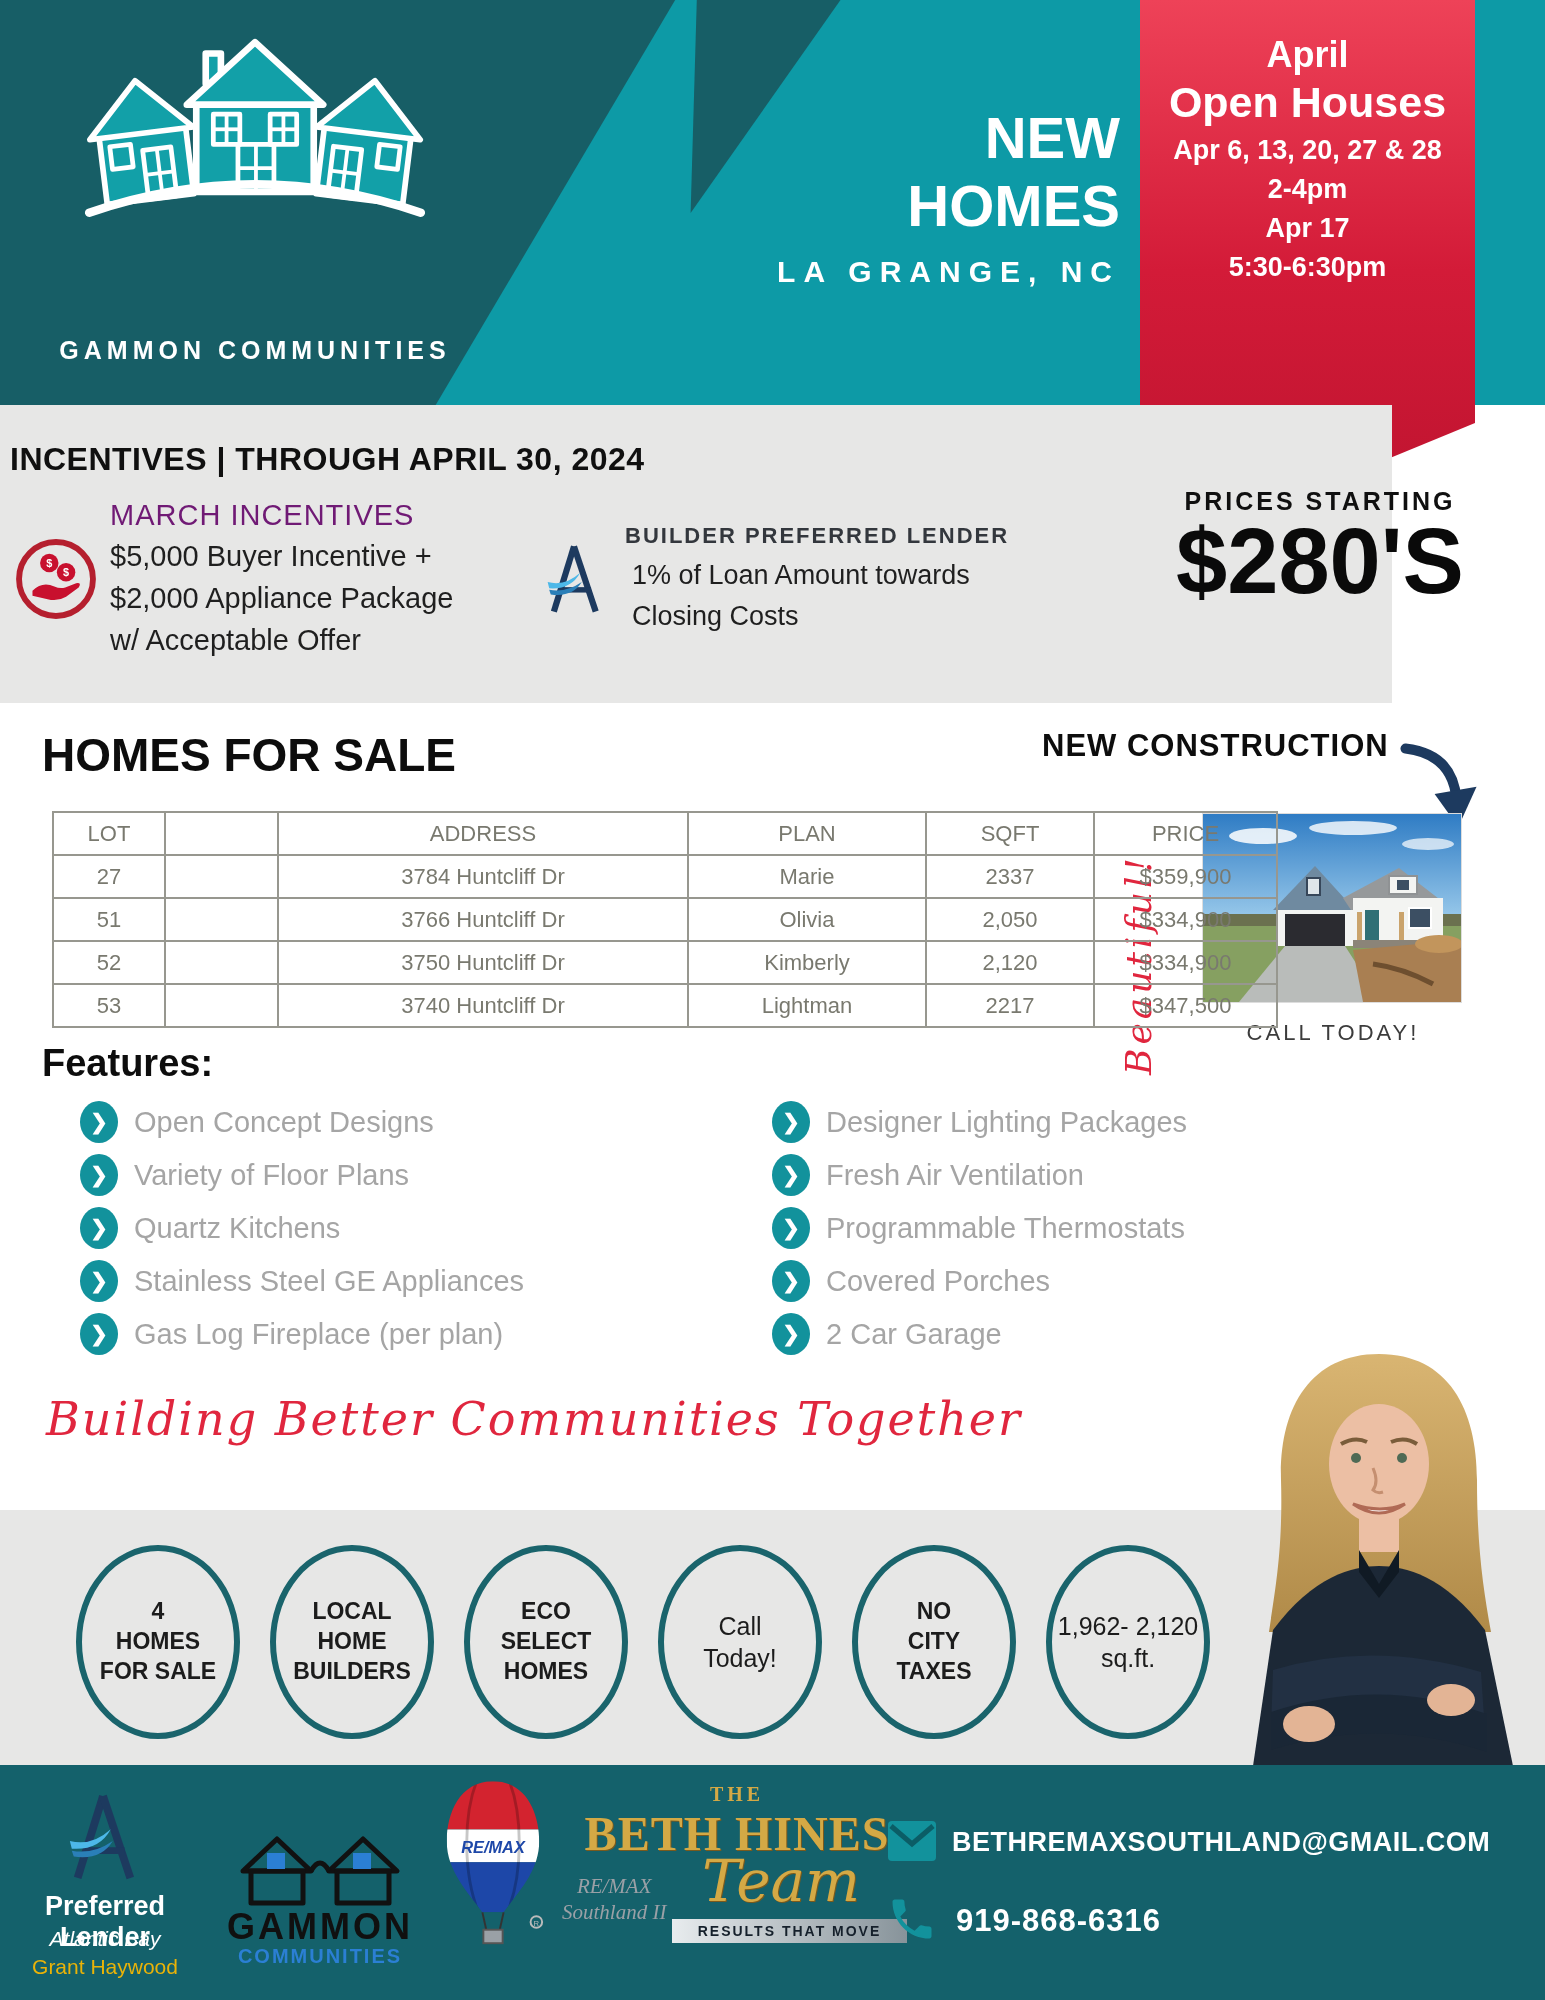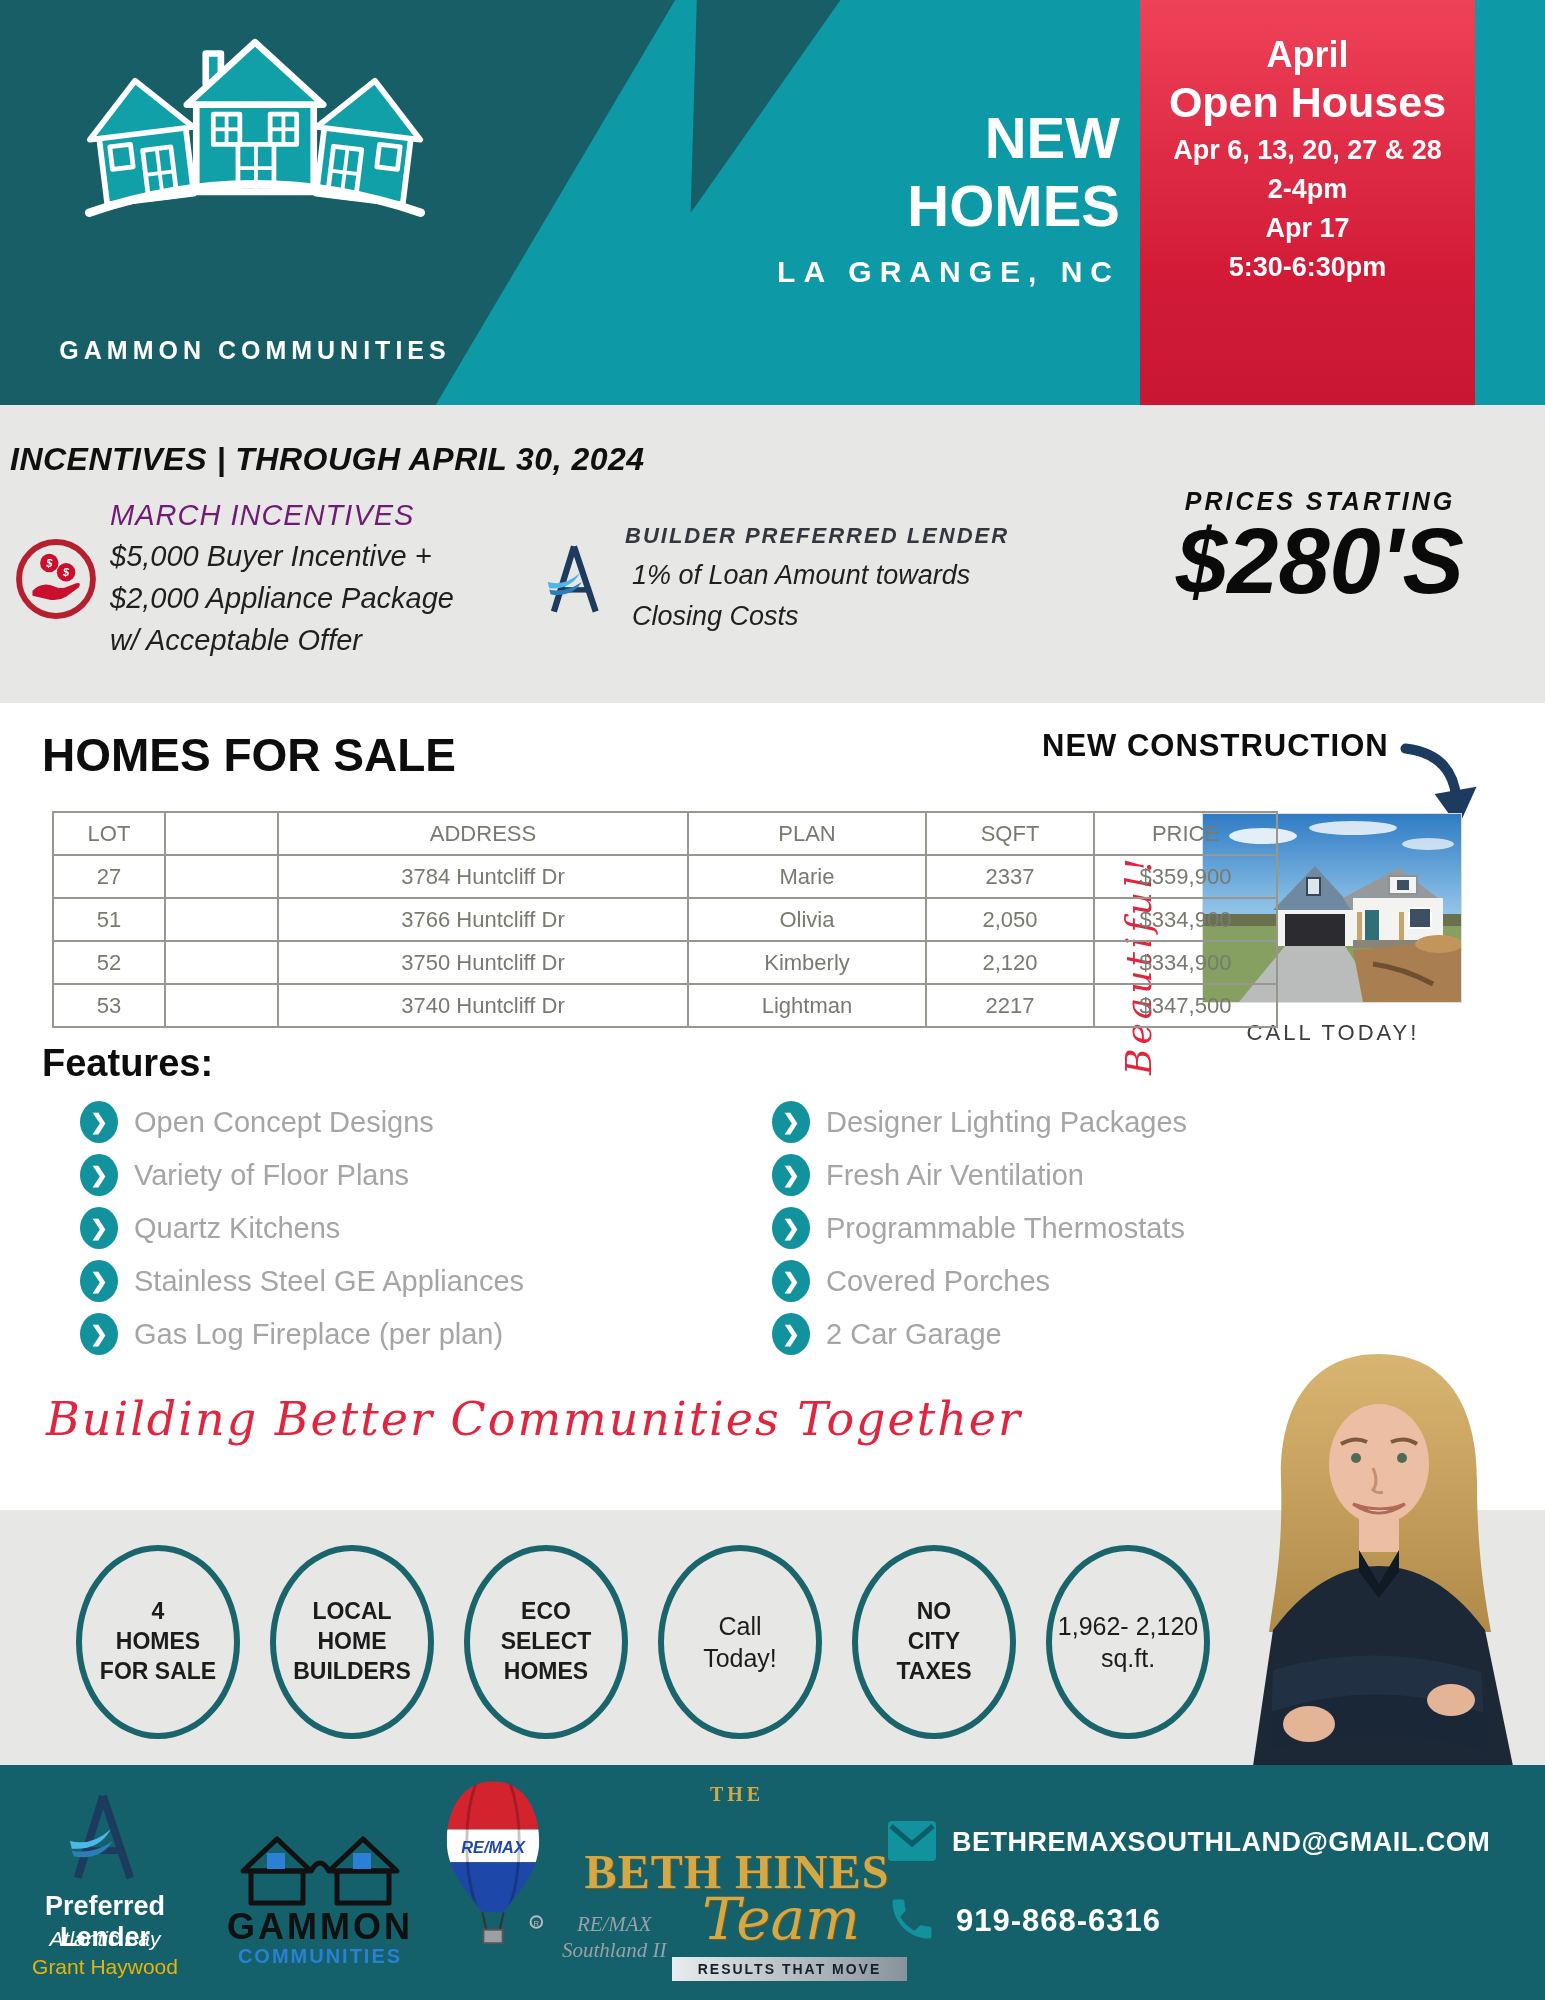--- a/index.html
+++ b/index.html
@@ -22,21 +22,21 @@
   .nh-loc{margin-top:14px;font-size:30px;font-weight:700;letter-spacing:8px;}
   .ribbon{left:1140px;top:0;width:335px;height:492px;
           background:linear-gradient(180deg,#ee4258 0%,#d31b38 55%,#c01430 100%);
           clip-path:polygon(0 0,100% 0,100% 86%,50% 100%,0 86%);
           color:#fff;text-align:center;}
   .rb-month{margin-top:34px;font-size:36px;font-weight:900;}
   .rb-title{margin-top:2px;font-size:43px;font-weight:900;}
   .rb-line{margin-top:8px;font-size:27px;font-weight:700;}
 
   
-  .band-incentives{left:0;top:405px;width:1545px;height:298px;background:#e7e7e6;font-style:italic;}
+  .band-incentives{left:0;top:405px;width:1392px;height:298px;background:#e7e7e6;}
   .inc-heading{left:10px;top:36px;font-size:32px;font-weight:800;color:#101010;letter-spacing:.5px;}
   .inc-sub{left:110px;top:94px;font-size:29px;color:#701a75;letter-spacing:1px;}
   .inc-icon{left:14px;top:132px;width:84px;height:84px;}
   .inc-offer{left:110px;top:130px;font-size:29px;color:#1f1f1f;line-height:1.45;}
   .lender-logo{left:543px;top:128px;width:62px;height:92px;}
   .lender-label{left:625px;top:118px;font-size:22px;font-weight:600;letter-spacing:2px;color:#33373d;}
   .lender-lines{left:632px;top:150px;font-size:27px;color:#1f1f1f;line-height:1.5;}
   .prices-label{left:1150px;top:82px;width:340px;text-align:center;font-size:25px;font-weight:800;letter-spacing:3px;color:#101010;}
   .price-big{left:1130px;top:104px;width:380px;text-align:center;font-size:92px;font-weight:900;color:#0a0a0a;}
 
@@ -78,21 +78,21 @@
   .pl-co{left:0px;top:162px;width:210px;text-align:center;font-size:21px;font-style:italic;color:#fff;}
   .pl-name{left:0px;top:190px;width:210px;text-align:center;font-size:21px;color:#eab308;}
   .gammon{left:215px;top:60px;width:210px;text-align:center;}
   .gammon-houses{width:190px;height:84px;margin:0 auto;display:block;}
   .gammon-name{font-size:36px;font-weight:900;color:#101010;letter-spacing:3px;line-height:1;}
   .gammon-sub{font-size:20px;font-weight:800;color:#2b7fd4;letter-spacing:2px;}
   .balloon{left:440px;top:8px;width:106px;height:192px;}
   .team{left:552px;top:18px;width:370px;color:#d4a945;}
   .team-the{text-align:center;font-family:"Liberation Serif",serif;font-size:20px;font-weight:700;letter-spacing:4px;}
   .team-name{text-align:center;font-family:"Liberation Serif",serif;font-size:48px;font-weight:700;letter-spacing:1px;
-             text-shadow:1px 1px 0 #7a5a1d;margin-top:38px;}
+             text-shadow:1px 1px 0 #7a5a1d;}
   .team-row{position:relative;height:90px;}
   .team-sub{position:absolute;left:10px;top:12px;font-family:"Liberation Serif",serif;font-style:italic;
             color:#9aa0a6;font-size:21px;line-height:1.25;text-align:center;}
   .team-script{position:absolute;left:150px;top:-14px;font-family:"DejaVu Serif",serif;font-style:italic;
                font-size:58px;color:#d4a945;text-shadow:1px 1px 0 #7a5a1d;}
   .team-banner{position:absolute;left:120px;top:58px;width:235px;height:24px;
                background:linear-gradient(90deg,#e8ecee,#87939a);display:flex;align-items:center;justify-content:center;
                font-size:14px;font-weight:800;letter-spacing:2px;color:#15202b;}
   .mail-icon{left:888px;top:56px;width:48px;height:40px;}
   .email-text{left:952px;top:62px;font-size:27px;font-weight:800;color:#fff;letter-spacing:.5px;}

